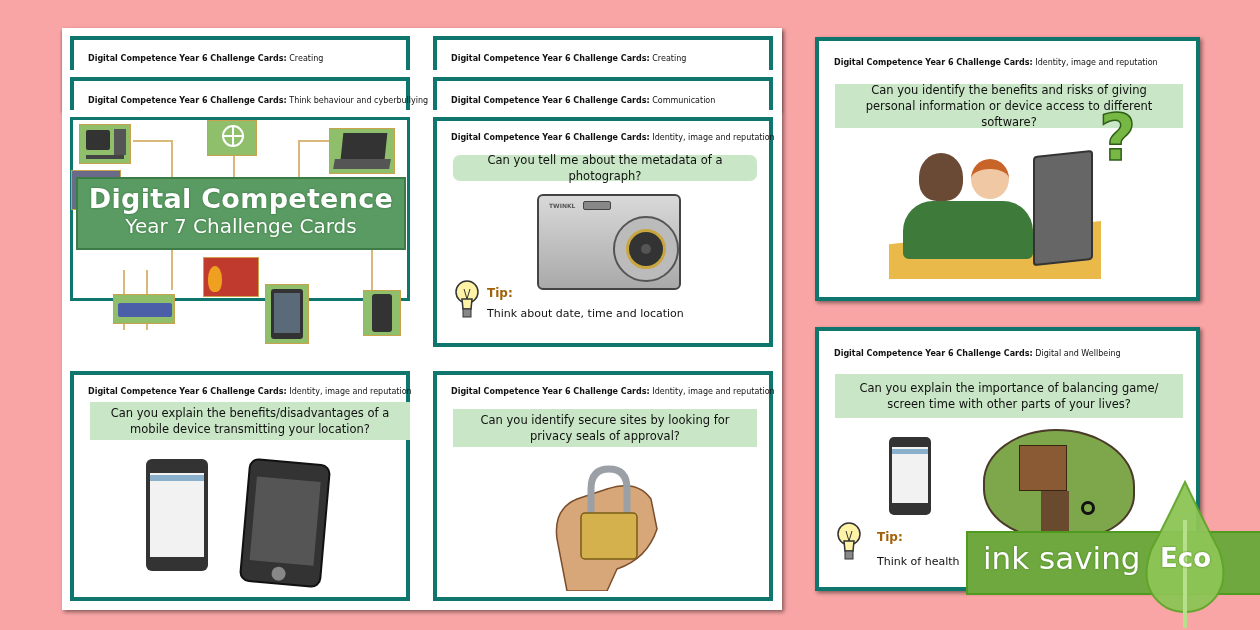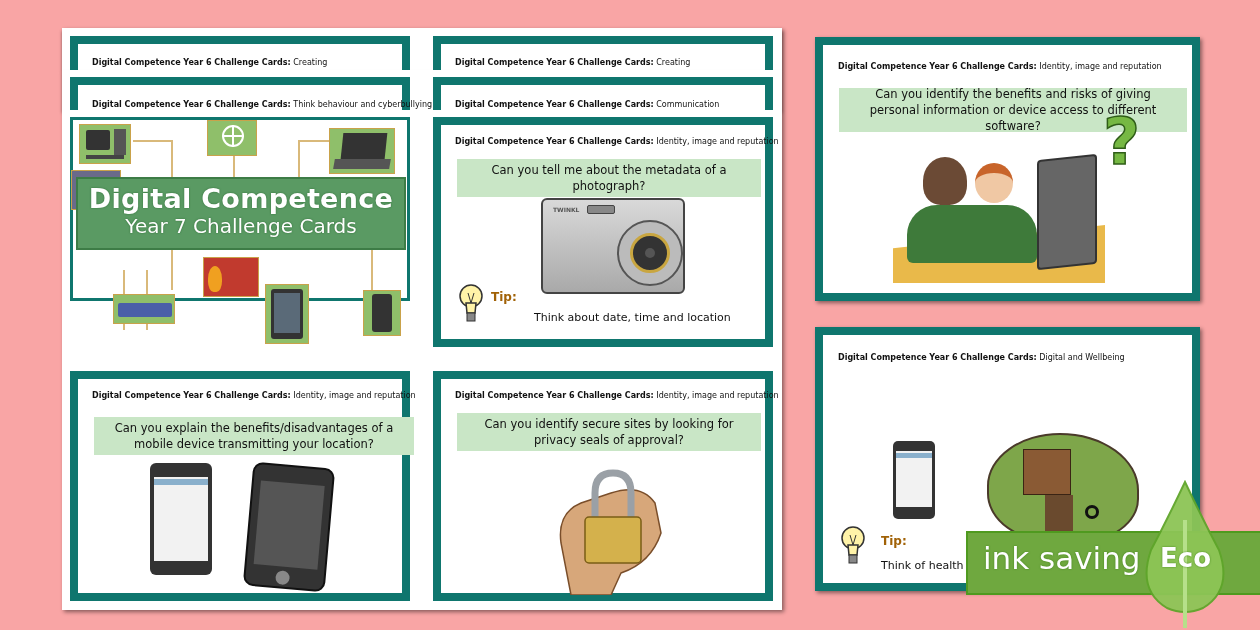--- a/index.html
+++ b/index.html
@@ -10,21 +10,21 @@
     position: relative;
   }
   .sheet {
     position: absolute;
     background: #ffffff;
     box-shadow: 2px 2px 4px rgba(0,0,0,0.45);
   }
   .card {
     position: absolute;
     background: #ffffff;
-    border: 8px solid #0f766e;
+    border: 4px solid #0f766e;
   }
   .card-strip {
     position: absolute;
     background: #fff;
     box-shadow: 0 3px 3px rgba(0,0,0,0.35);
   }
   .heading {
     position: absolute;
     font-size: 8px;
     color: #111;
@@ -135,43 +135,43 @@
     <div style="position:absolute; left:8px; top:3px; width:20px; height:38px; background:#333; border-radius:3px;"></div>
   </div>
   <div class="title-banner" style="left:3px; top:57px; width:330px; height:73px;">
     <div class="title-main" style="margin-top:4px;">Digital Competence</div>
     <div class="title-sub">Year 7 Challenge Cards</div>
   </div>
 </div>
 
 <div class="card" style="left:433px; top:117px; width:340px; height:230px;">
   <div class="heading" style="left:14px; top:12px;"><b>Digital Competence Year 6 Challenge Cards:</b> <span>Identity, image and reputation</span></div>
-  <div class="question" style="left:16px; top:34px; width:304px; height:38px;">Can you tell me about the metadata of a photograph?</div>
+  <div class="question" style="left:16px; top:34px; width:304px; height:26px;border-radius:7px;">Can you tell me about the metadata of a photograph?</div>
   <div style="position:absolute; left:100px; top:73px; width:144px; height:96px; background:linear-gradient(#d9d9d9,#a9a9a9); border:2px solid #444; border-radius:6px;">
     <div style="position:absolute; left:10px; top:6px; font-size:6px; font-weight:bold; color:#555;">TWINKL</div>
     <div style="position:absolute; left:44px; top:5px; width:28px; height:9px; background:#888; border:1px solid #444; border-radius:2px;"></div>
     <div style="position:absolute; left:74px; top:20px; width:66px; height:66px; border-radius:50%; background:#bbb; border:2px solid #555;">
       <div style="position:absolute; left:11px; top:11px; width:40px; height:40px; border-radius:50%; border:3px solid #c9a640; background:#333;">
         <div style="position:absolute; left:12px; top:12px; width:10px; height:10px; border-radius:50%; background:#555;"></div>
       </div>
     </div>
   </div>
   <svg class="bulb" style="left:18px; top:158px;" width="24" height="44" viewBox="0 0 24 44">
     <circle cx="12" cy="13" r="11" fill="#fff3a8" stroke="#333" stroke-width="1.5"></circle>
     <path d="M7 20 L17 20 L16 30 L8 30 Z" fill="#fff3a8" stroke="#333" stroke-width="1.5"></path>
     <rect x="8" y="30" width="8" height="8" fill="#888" stroke="#333"></rect>
     <path d="M9 10 L12 20 L15 10" fill="none" stroke="#333" stroke-width="1"></path>
   </svg>
   <div class="tip-label" style="left:50px; top:165px;">Tip:</div>
-  <div class="tip-text" style="left:50px; top:186px;margin-left:43px;">Think about date, time and location</div>
+  <div class="tip-text" style="left:50px; top:186px;">Think about date, time and location</div>
 </div>
 
 <div class="card" style="left:70px; top:371px; width:340px; height:230px;">
   <div class="heading" style="left:14px; top:12px;"><b>Digital Competence Year 6 Challenge Cards:</b> <span>Identity, image and reputation</span></div>
-  <div class="question" style="left:16px; top:38px; width:320px; height:38px;">Can you explain the benefits/disadvantages of a mobile device transmitting your location?</div>
+  <div class="question" style="left:16px; top:27px; width:320px; height:38px;">Can you explain the benefits/disadvantages of a mobile device transmitting your location?</div>
   <div style="position:absolute; left:72px; top:84px; width:62px; height:112px; background:#333; border-radius:6px;">
     <div style="position:absolute; left:4px; top:14px; width:54px; height:84px; background:#f2f2f2;">
       <div style="position:absolute; left:0; top:2px; width:54px; height:6px; background:#8ab0cc;"></div>
     </div>
   </div>
   <div style="position:absolute; left:170px; top:86px; width:82px; height:124px; background:#333; border-radius:10px; transform:rotate(5deg); border:2px solid #111;">
     <div style="position:absolute; left:7px; top:16px; width:64px; height:84px; background:#555;"></div>
     <div style="position:absolute; left:30px; top:104px; width:14px; height:14px; border-radius:50%; background:#888;"></div>
   </div>
 </div>
@@ -194,20 +194,21 @@
   <div style="position:absolute; left:100px; top:112px; width:44px; height:48px; background:#6b4a35; border-radius:50% 50% 40% 40%;"></div>
   <div style="position:absolute; left:152px; top:118px; width:38px; height:40px; background:#f0c8a4; border-top:10px solid #c8642a; border-radius:50%;"></div>
   <div style="position:absolute; left:84px; top:160px; width:130px; height:58px; background:#3e7a3a; border-radius:30px 30px 6px 6px;"></div>
   <div style="position:absolute; left:214px; top:112px; width:60px; height:110px; background:#666; border:2px solid #333; border-radius:4px; transform:skewY(-6deg);"></div>
   <div style="position:absolute; left:280px; top:60px; font-size:64px; font-weight:bold; color:#76b843; -webkit-text-stroke:1.5px #2f5d18;">?</div>
 </div>
 
 <div class="sheet" style="left:815px; top:327px; width:385px; height:264px;"></div>
 <div class="card" style="left:815px; top:327px; width:385px; height:264px;">
   <div class="heading" style="left:15px; top:18px;"><b>Digital Competence Year 6 Challenge Cards:</b> <span>Digital and Wellbeing</span></div>
+  <div class="question" style="left:16px; top:43px; width:348px; height:44px;">Can you explain the importance of balancing game/ screen time with other parts of your lives?</div>
   <div style="position:absolute; left:70px; top:106px; width:42px; height:78px; background:#333; border-radius:5px;">
     <div style="position:absolute; left:3px; top:10px; width:36px; height:56px; background:#f2f2f2;">
       <div style="position:absolute; left:0; top:2px; width:36px; height:5px; background:#8ab0cc;"></div>
     </div>
   </div>
   <div style="position:absolute; left:164px; top:98px; width:152px; height:110px; background:#7ea64a; border-radius:48% 52% 40% 45%; border:2px solid #4a3a2a;">
     <div style="position:absolute; left:34px; top:14px; width:48px; height:46px; background:#8a5a34; border:1.5px solid #3a2414;"></div>
     <div style="position:absolute; left:56px; top:60px; width:28px; height:50px; background:#6a4a2e;"></div>
     <div style="position:absolute; left:96px; top:70px; width:14px; height:14px; border:3px solid #111; border-radius:50%;"></div>
   </div>

